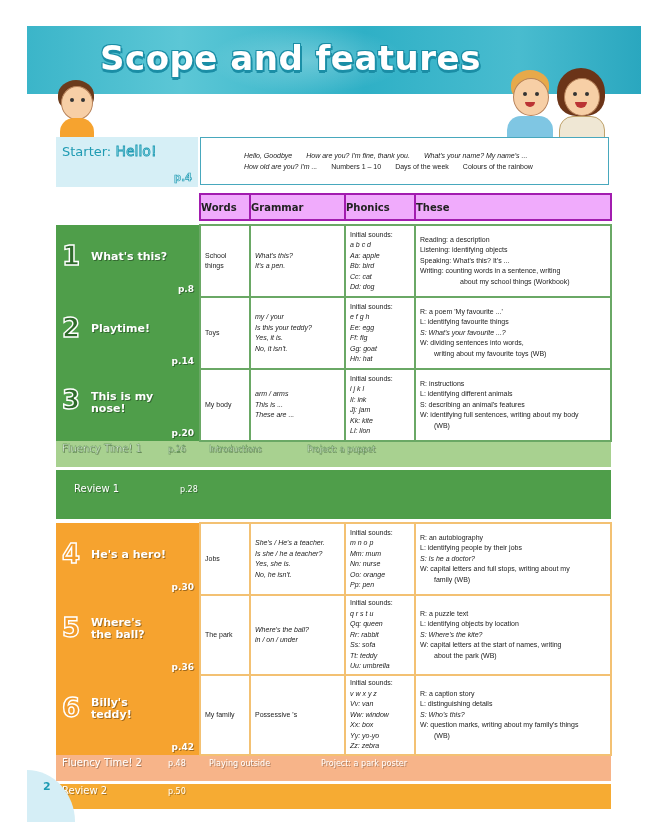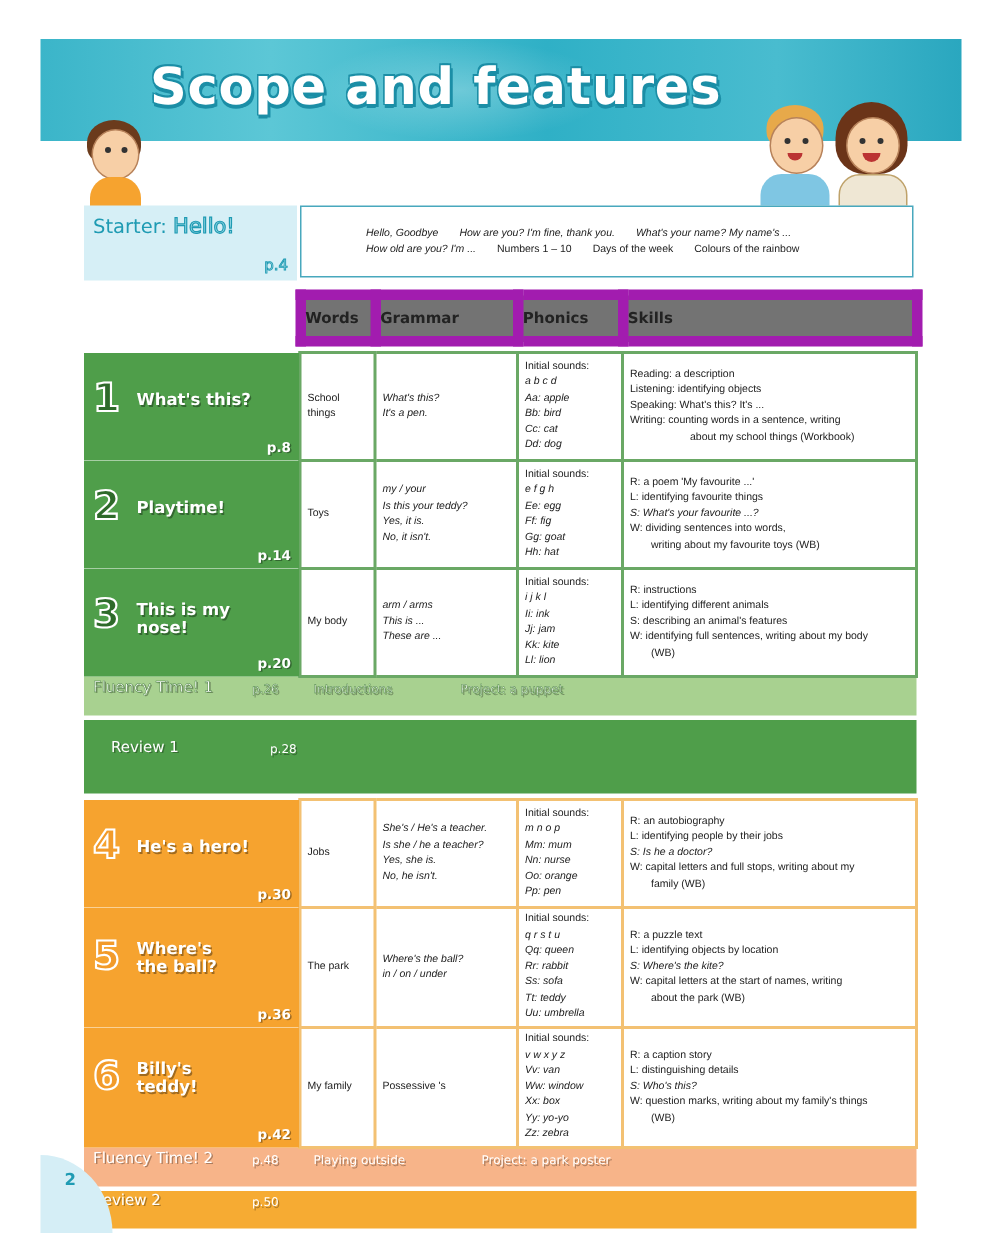--- a/index.html
+++ b/index.html
@@ -32,37 +32,37 @@
     position: absolute; left: 56px; top: 137px; width: 142px; height: 50px; background: #d6eff6;
   }
   .starter-title {
     position: absolute; left: 6px; top: 6px; font-size: 13px; font-weight: normal; color: #1f9bb3;
     font-family: "DejaVu Sans", sans-serif;
   }
   .starter-title .hello {
     color: #9ad9e6; -webkit-text-stroke: 0.8px #1f9bb3; font-size: 14px;
   }
   .starter-page {
-    position: absolute; right: 6px; bottom: 4px; font-size: 10px; font-weight: normal; color: #bde3ec;
+    position: absolute; right: 6px; bottom: 4px; font-size: 10px; font-weight: bold; color: #bde3ec;
     -webkit-text-stroke: 0.6px #1f9bb3; font-family: "DejaVu Sans", sans-serif;
   }
   .starter-box {
     position: absolute; left: 200px; top: 137px; width: 409px; height: 48px; border: 1px solid #48a8bd;
     box-sizing: border-box; background: #fff;
   }
   .starter-line { position: absolute; left: 43px; font-size: 7px; font-style: italic; white-space: nowrap; color: #222; }
   .starter-line span { margin-right: 14px; }
   .starter-line span.up { font-style: normal; }
 
   table.scope {
     position: absolute; left: 56px; top: 193px; width: 555px; border-collapse: collapse; table-layout: fixed;
   }
   table.scope td, table.scope th { padding: 0; vertical-align: middle; }
   .hdr th {
-    height: 24px; border: 7px solid #a21caf; background: #737373; font-size: 10px; font-weight: bold; text-align: left;
+    height: 24px; border: 2px solid #a21caf; background: #f0abfc; font-size: 10px; font-weight: bold; text-align: left;
     padding-left: 6px; font-family: "DejaVu Sans", sans-serif;
   }
   .hdr th.blank { border: none; background: transparent; }
   .unit-cell { position: relative; color: #fff; }
   .unit-cell .num {
     position: absolute; left: 6px; font-size: 26px; font-weight: bold; color: transparent;
     -webkit-text-stroke: 1.6px #fff; font-family: "DejaVu Sans", sans-serif;
   }
   .unit-cell .name {
     position: absolute; left: 35px; font-size: 11px; font-weight: bold; color: #fff;
@@ -160,21 +160,21 @@
       <col style="width:95px">
       <col style="width:70px">
       <col style="width:196px">
   </colgroup>
   <tbody>
       <tr class="hdr">
     <th class="blank"></th>
     <th>Words</th>
     <th>Grammar</th>
     <th>Phonics</th>
-    <th>Skills</th>
+    <th>These</th>
   </tr>
   <tr class="gap">
         <td colspan="5"></td>
       </tr>
 
   <tr class="green" style="height:72px;">
     <td class="unit-cell">
       <span class="num" style="top:16px;">1</span>
       <span class="name" style="top:26px;">What's this?</span>
       <span class="pg">p.8</span>

